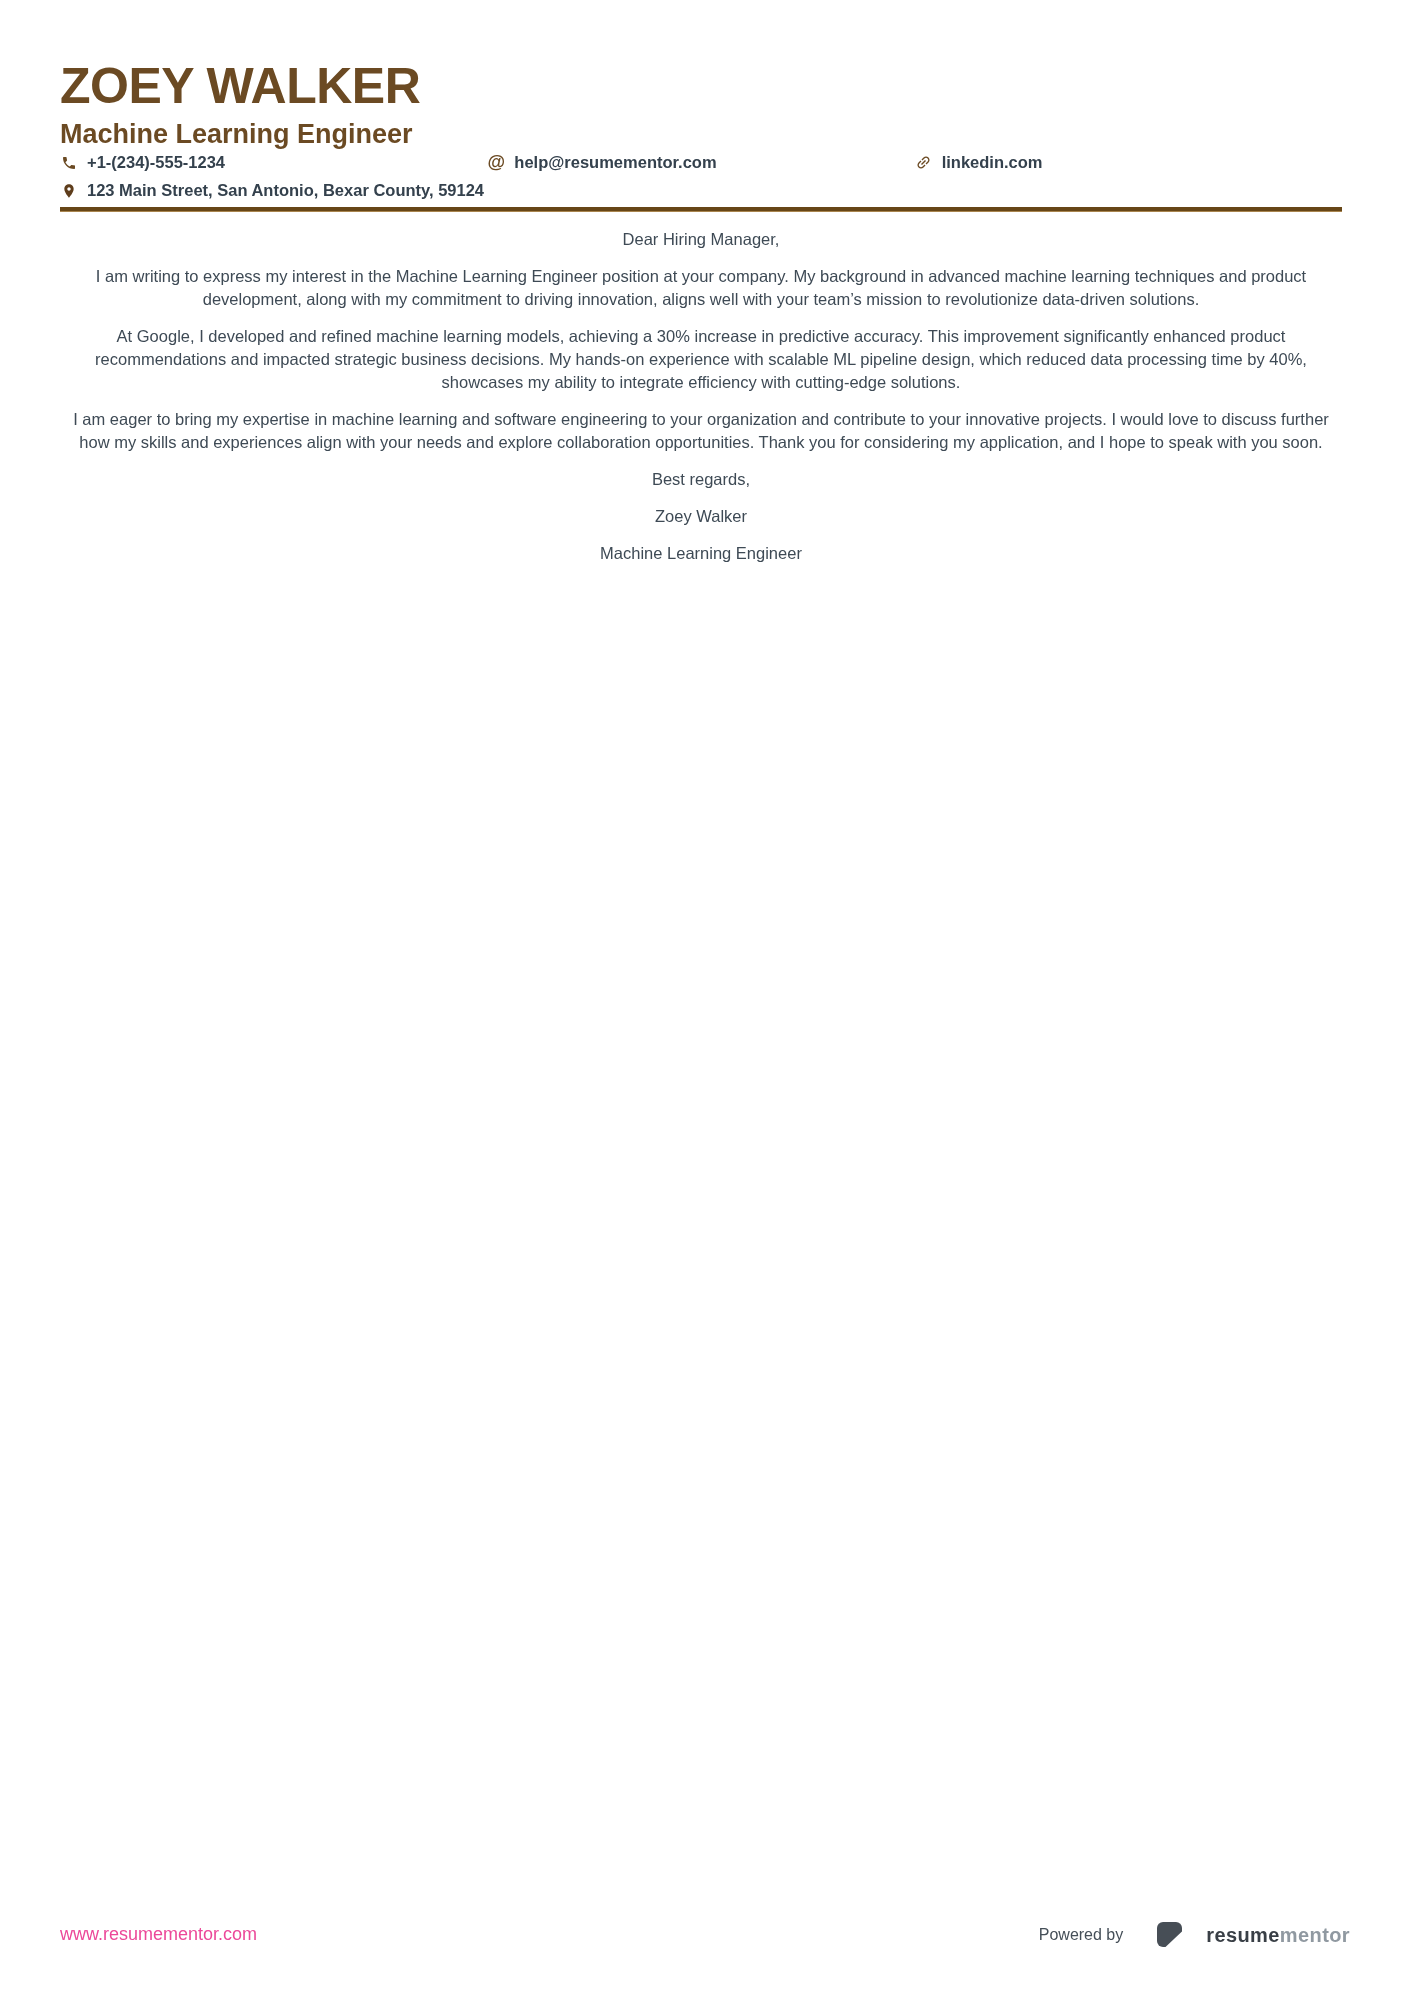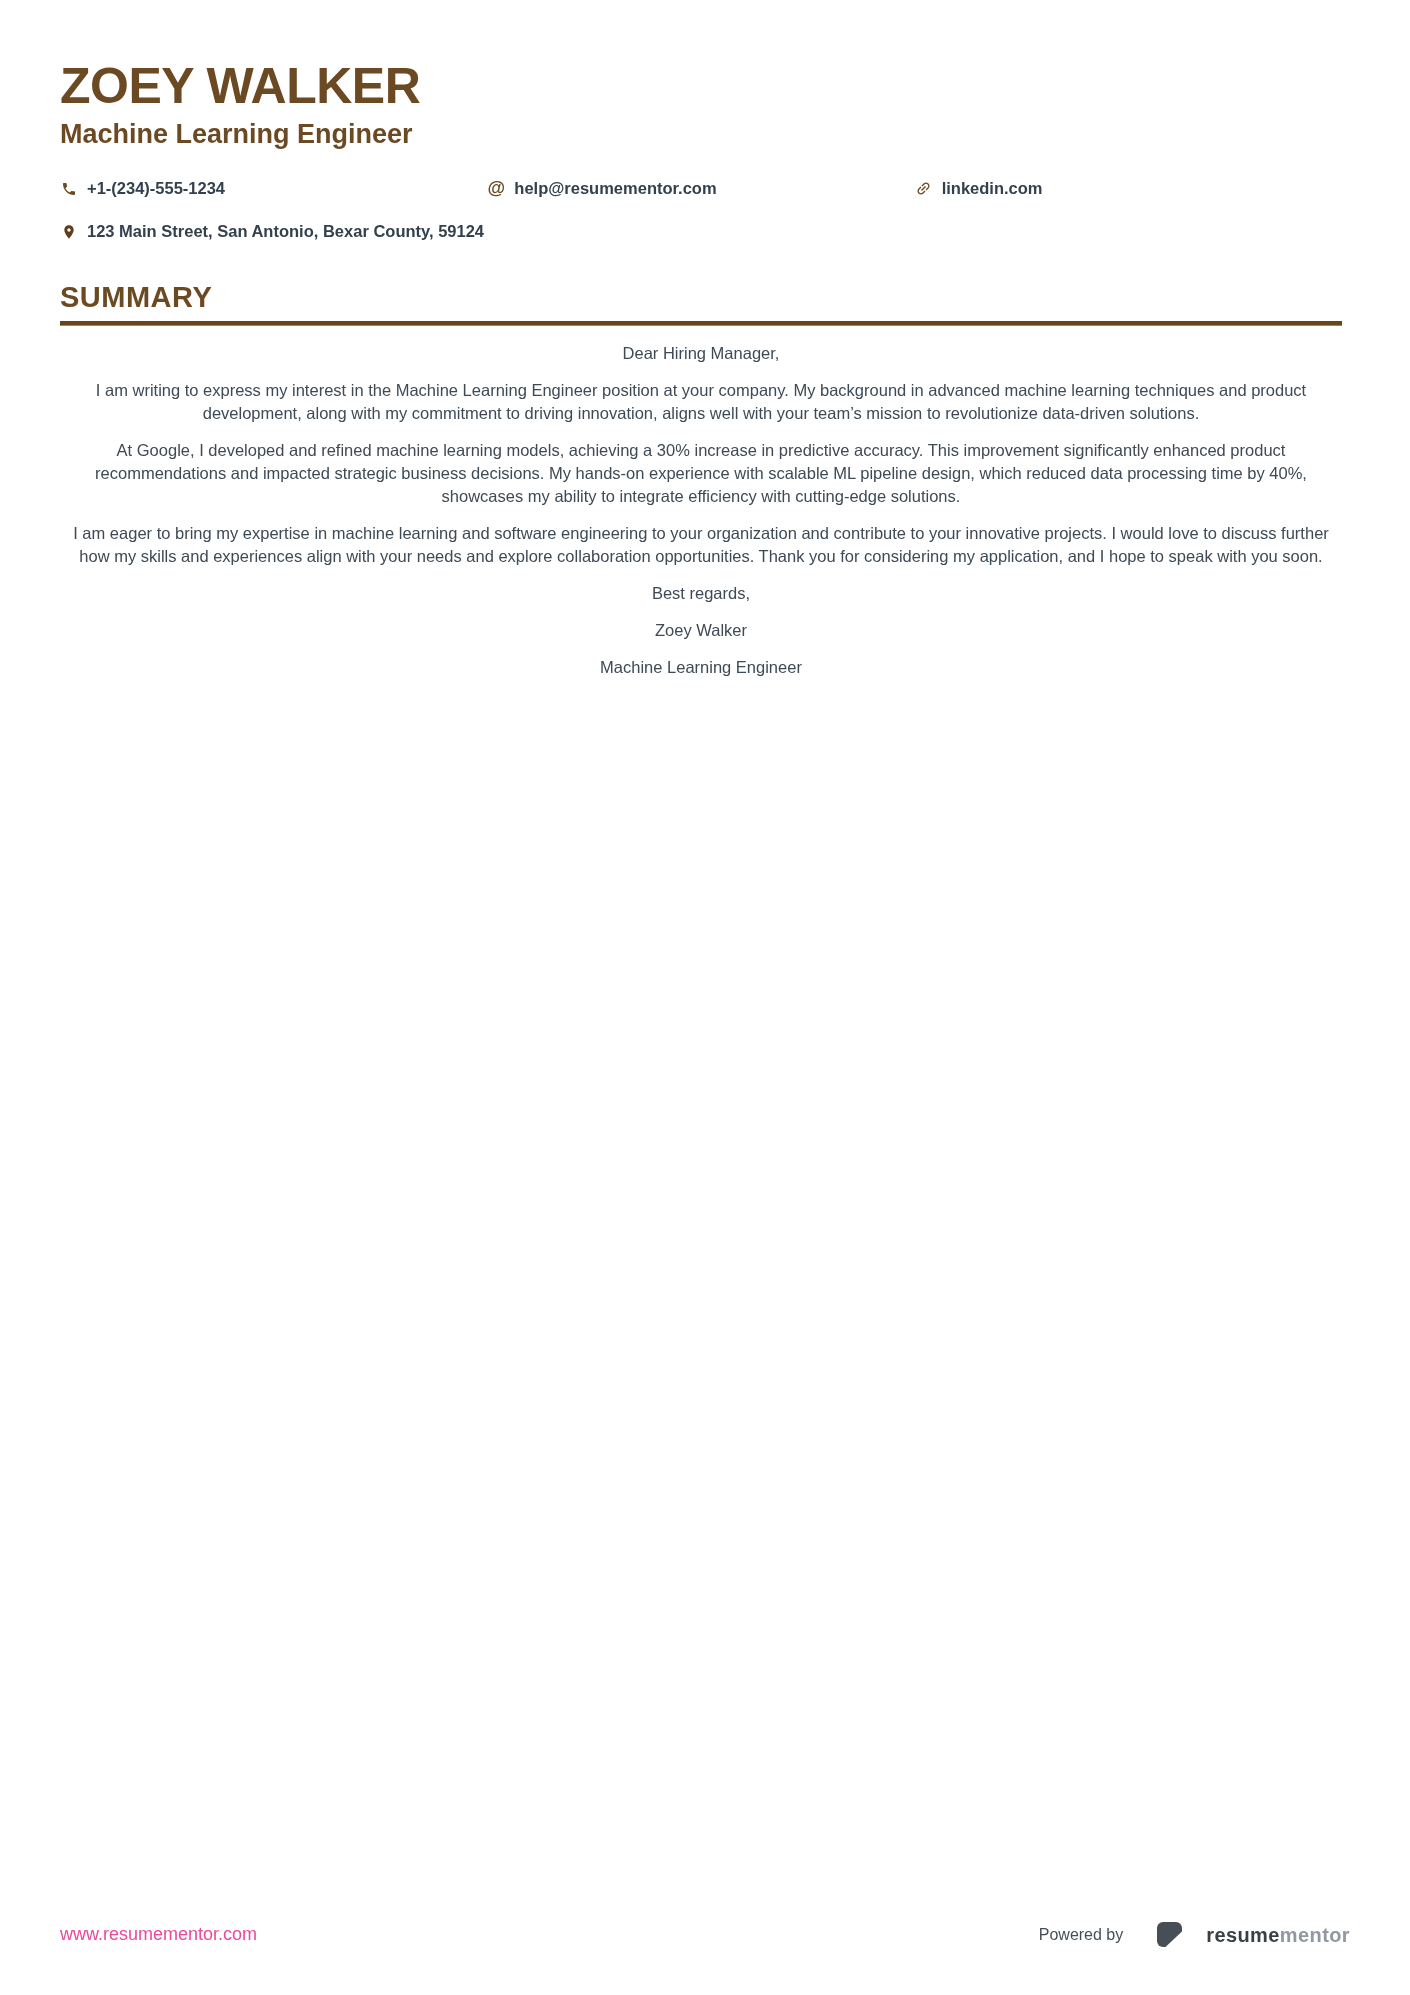--- a/index.html
+++ b/index.html
@@ -10,22 +10,22 @@
   }
   .page{padding:60px 68px 0 60px}
 
   
   .name{
     margin:0;font-size:50px;line-height:1.04;font-weight:800;
     color:#6b4a23;letter-spacing:-0.5px;
   }
   .job-title{margin:7px 0 0 0;font-size:27px;font-weight:700;color:#6b4a23}
   .contact-grid{
-    margin-top:29px;display:grid;grid-template-columns:1fr 1fr 1fr;
-    row-gap:24px;font-size:16.5px;font-weight:700;color:#34414d;align-items:center;
+    margin-top:3px;display:grid;grid-template-columns:1fr 1fr 1fr;
+    row-gap:9px;font-size:16.5px;font-weight:700;color:#34414d;align-items:center;
   }
   .contact-item{display:flex;align-items:center;gap:9px;white-space:nowrap}
   .contact-item.address{grid-column:1 / -1}
   .icon{display:inline-flex;width:18px;height:18px;align-items:center;justify-content:center;flex:0 0 auto}
   .icon svg{display:block}
   .at-glyph{color:#6b4a23;font-size:18px;font-weight:700;width:18px;text-align:center}
 
   
   .section-heading{
     margin:40px 0 0 0;font-size:29px;font-weight:800;color:#6b4a23;letter-spacing:0.5px;
@@ -90,21 +90,20 @@
           <svg viewBox="0 0 24 24" width="16" height="16">
               <path fill="#5e3d1b" d="M12 2C8.13 2 5 5.13 5 9c0 5.25 7 13 7 13s7-7.75 7-13c0-3.87-3.13-7-7-7zm0 9.5c-1.38 0-2.5-1.12-2.5-2.5S10.62 6.5 12 6.5s2.5 1.12 2.5 2.5-1.12 2.5-2.5 2.5z"></path>
             </svg>
         </span>
         <span>123 Main Street, San Antonio, Bexar County, 59124</span>
       </div>
     </div>
   </header>
 
   <section>
-    <h3 class="section-heading">SUMMARY</h3>
     <div class="section-rule"></div>
 
     <div class="letter">
       <p>Dear Hiring Manager,</p>
       <p>I am writing to express my interest in the Machine Learning Engineer position at your company. My background in advanced machine learning techniques and product development, along with my commitment to driving innovation, aligns well with your team’s mission to revolutionize data-driven solutions.</p>
       <p>At Google, I developed and refined machine learning models, achieving a 30% increase in predictive accuracy. This improvement significantly enhanced product recommendations and impacted strategic business decisions. My hands-on experience with scalable ML pipeline design, which reduced data processing time by 40%, showcases my ability to integrate efficiency with cutting-edge solutions.</p>
       <p>I am eager to bring my expertise in machine learning and software engineering to your organization and contribute to your innovative projects. I would love to discuss further how my skills and experiences align with your needs and explore collaboration opportunities. Thank you for considering my application, and I hope to speak with you soon.</p>
       <p>Best regards,</p>
       <p>Zoey Walker</p>
       <p>Machine Learning Engineer</p>

